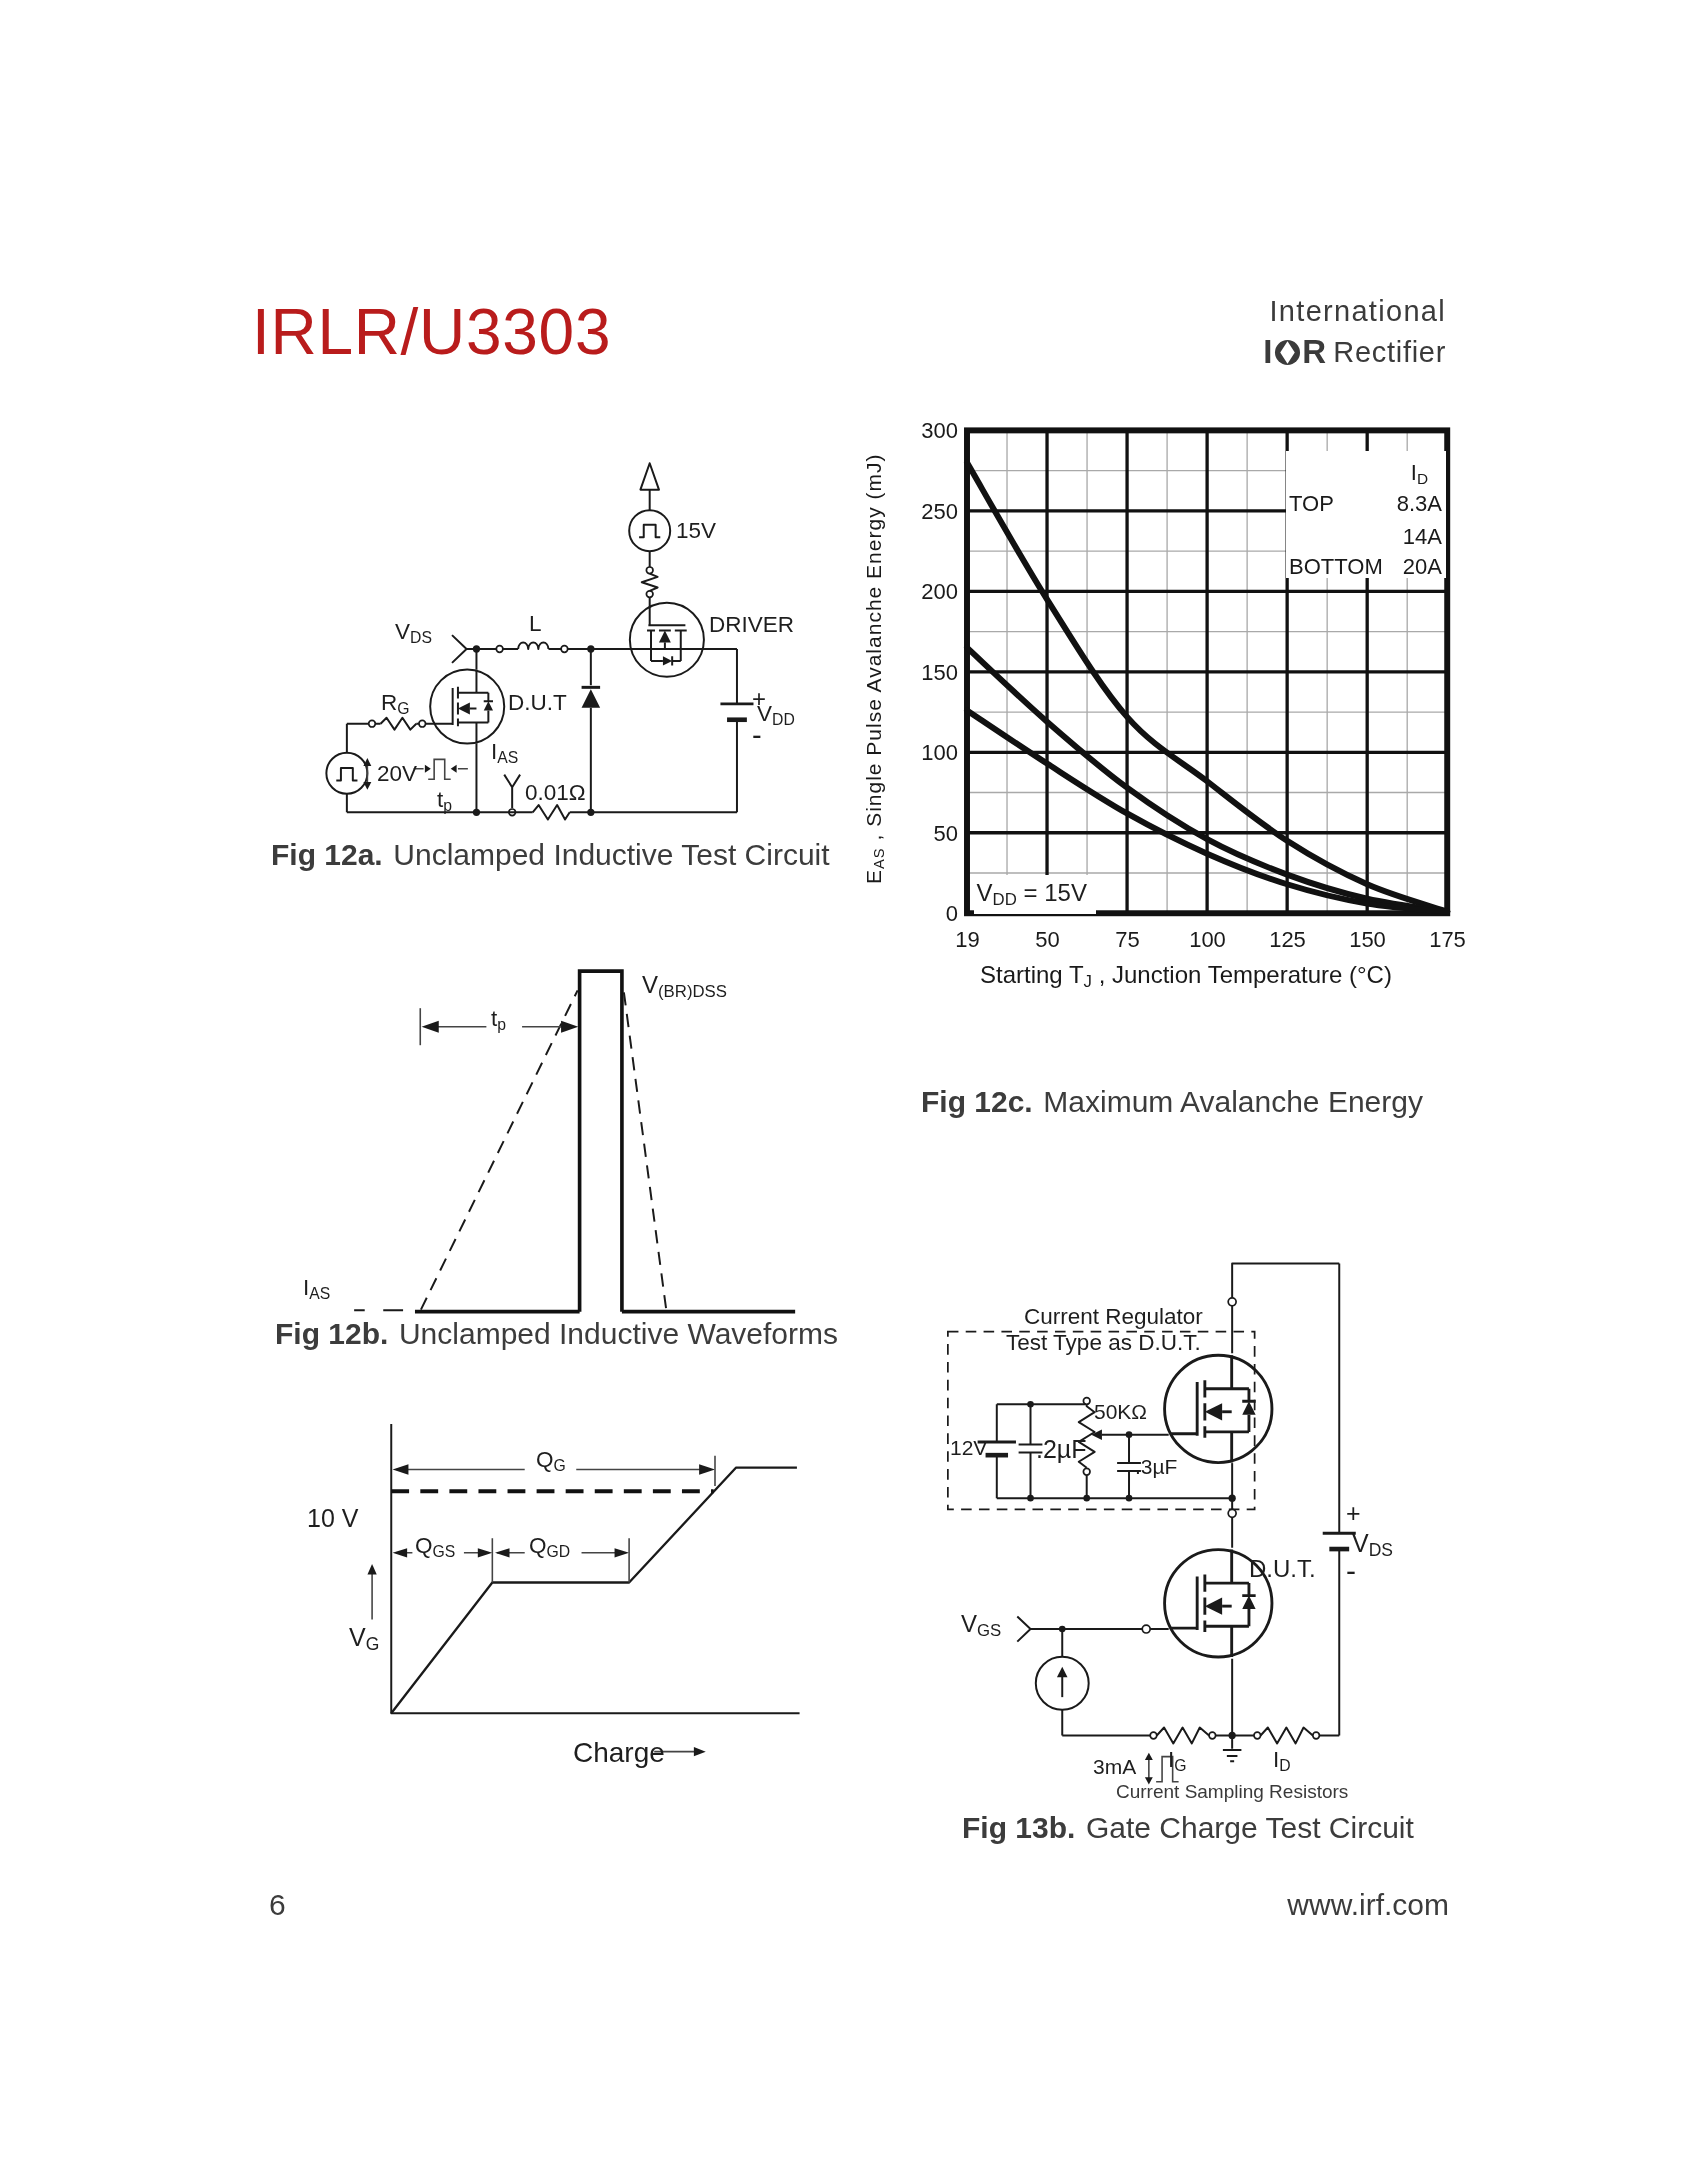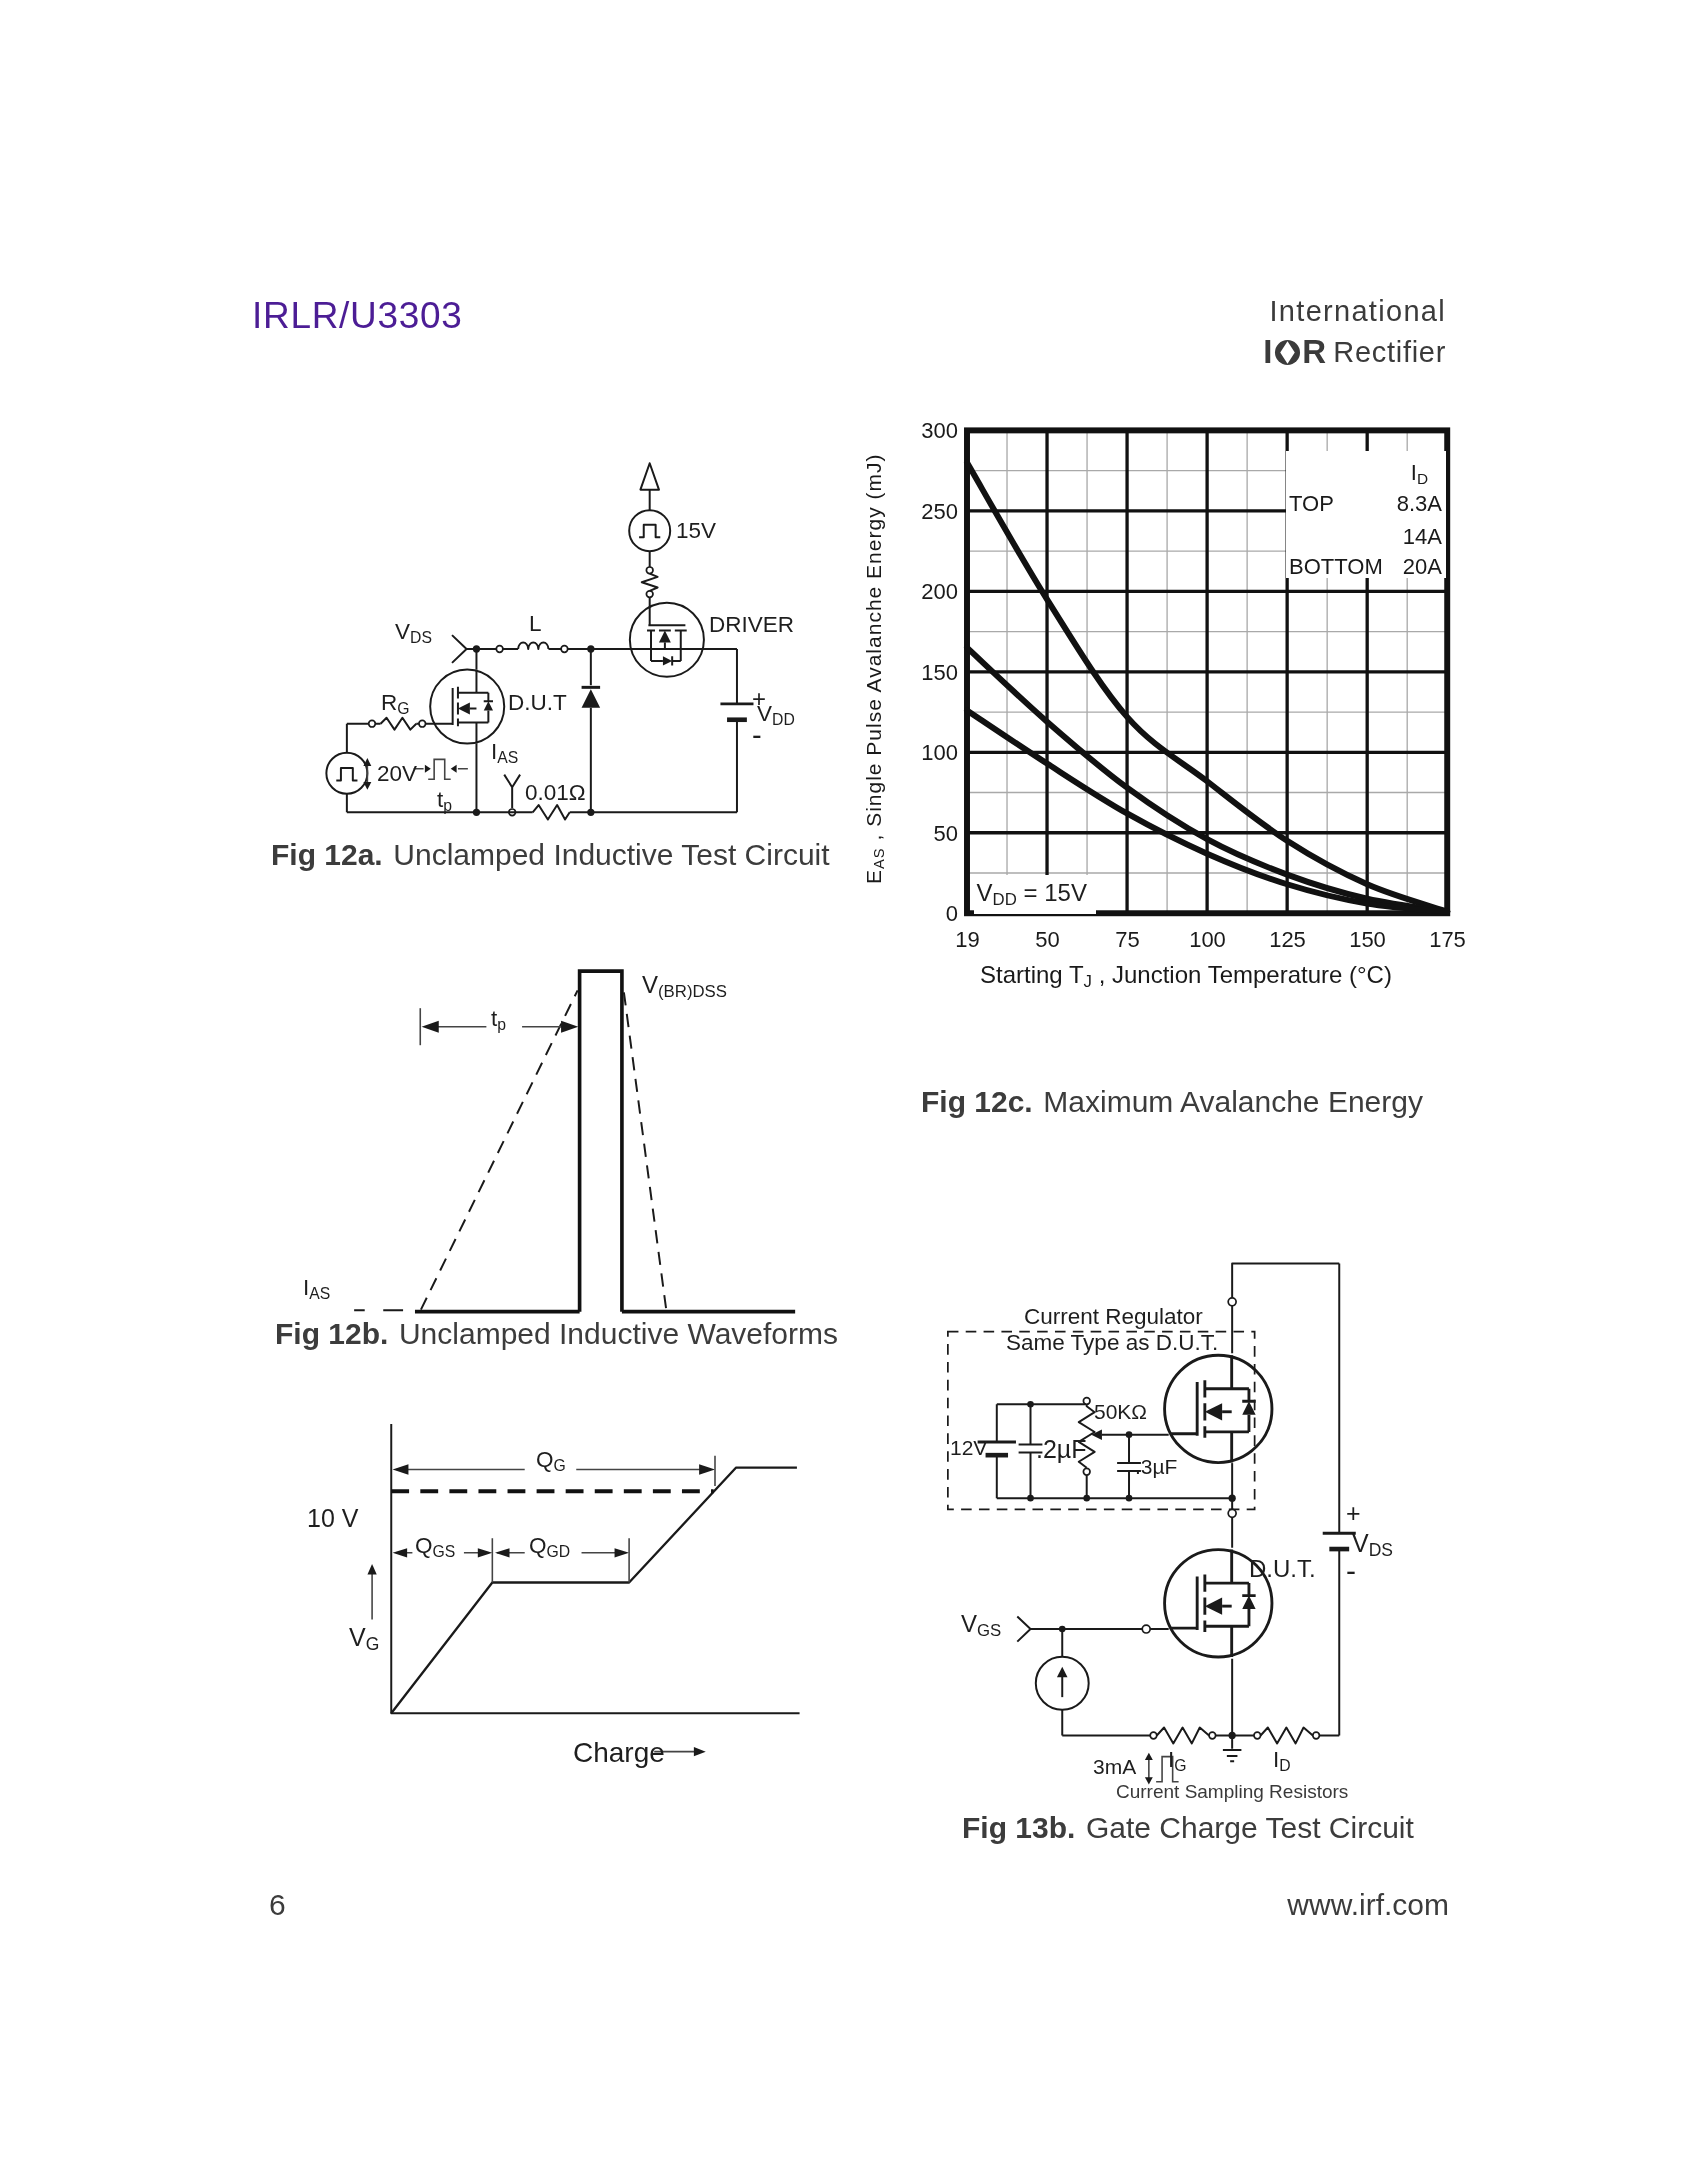--- a/index.html
+++ b/index.html
@@ -5,21 +5,21 @@
   html,body{margin:0;padding:0;background:#fff;}
   #page{position:relative;width:1687px;height:2183px;background:#ffffff;overflow:hidden;
         font-family:"Liberation Sans", sans-serif;color:#1e1e1e;}
   .fig{position:absolute;inset:0;}
   svg.art{position:absolute;}
   .lb{position:absolute;font-size:22.5px;color:#1e1e1e;white-space:nowrap;line-height:1;}
   .lb sub{font-size:.7em;vertical-align:-0.24em;}
   .cap{position:absolute;font-size:30px;color:#3c3c3c;white-space:nowrap;line-height:1.1;}
   .cap b{font-weight:bold;margin-right:10.6px;margin-left:8px;}
   .center{white-space:nowrap;}
-  #title{position:absolute;left:252px;top:295px;font-size:37px;color:#4c1d95;letter-spacing:0.7px;}
+  #title{position:absolute;left:252px;top:295px;font-size:64px;color:#b91c1c;letter-spacing:0.7px;}
   #logo{position:absolute;right:241px;top:295px;text-align:right;color:#3b3b3b;}
   #logo .l1{font-size:29px;letter-spacing:1.3px;}
   #logo .l2{margin-top:5.3px;display:flex;align-items:center;justify-content:flex-end;gap:6.6px;}
   #logo .ior{font-weight:bold;font-size:33px;letter-spacing:0.7px;display:flex;align-items:center;}
   #logo .rect{font-size:29px;letter-spacing:0.7px;}
   #footer-page{position:absolute;left:269px;top:1888px;font-size:30px;color:#3c3c3c;}
   #footer-site{position:absolute;right:238px;top:1888px;font-size:30px;color:#3c3c3c;}
   .tick{position:absolute;font-size:22px;color:#1a1a1a;line-height:1;}
   .legendbox{position:absolute;left:1286px;top:451px;width:160px;height:127px;background:#fff;}
   .notebox{position:absolute;left:974px;top:875px;background:#fff;padding:4px 9.3px 4px 2.6px;font-size:24px;}
@@ -312,21 +312,21 @@
       <circle cx="1990" cy="2624" r="5" class="term"></circle>
       <path class="w" d="M1906,2624 L1917,2612 L1931,2636 L1945,2612 L1959,2636 L1971,2612 L1985,2624"></path>
       <circle cx="1863" cy="2624" r="5.5" class="node"></circle>
       <path class="w" d="M1863,2508 V2624 M1863,2624 V2644 M1849,2646 H1877 M1855,2655 H1871 M1860,2663 H1866"></path>
 
       <path class="w" d="M2025,1910 V2318 M2025,2340 V2624"></path>
       <path class="w4" d="M2000,2318 H2050"></path>
       <path class="w6" d="M2010,2342 H2040"></path>
     </svg>
     <span class="lb" style="left:1024px;top:1306px">Current  Regulator</span>
-    <span class="lb" style="left:1006px;top:1332px">Same  Type  as  D.U.T.</span>
+    <span class="lb" style="left:1006px;top:1332px">Test  Type  as  D.U.T.</span>
     <span class="lb" style="left:950px;top:1437px;font-size:21px">12V</span>
     <span class="lb" style="left:1036px;top:1437px;font-size:25px">.2µF</span>
     <span class="lb" style="left:1094px;top:1401px;font-size:21px">50KΩ</span>
     <span class="lb" style="left:1135px;top:1456px;font-size:21px">.3µF</span>
     <span class="lb" style="left:1249px;top:1557px;font-size:24px">D.U.T.</span>
     <span class="lb" style="left:961px;top:1612px;font-size:24px"><span>V</span><sub>GS</sub></span>
     <span class="lb" style="left:1093px;top:1756px;font-size:21px">3mA</span>
     <span class="lb" style="left:1346px;top:1501px;font-size:25px">+</span>
     <span class="lb" style="left:1352px;top:1531px;font-size:25px"><span>V</span><sub>DS</sub></span>
     <span class="lb" style="left:1346px;top:1556px;font-size:30px">-</span>

